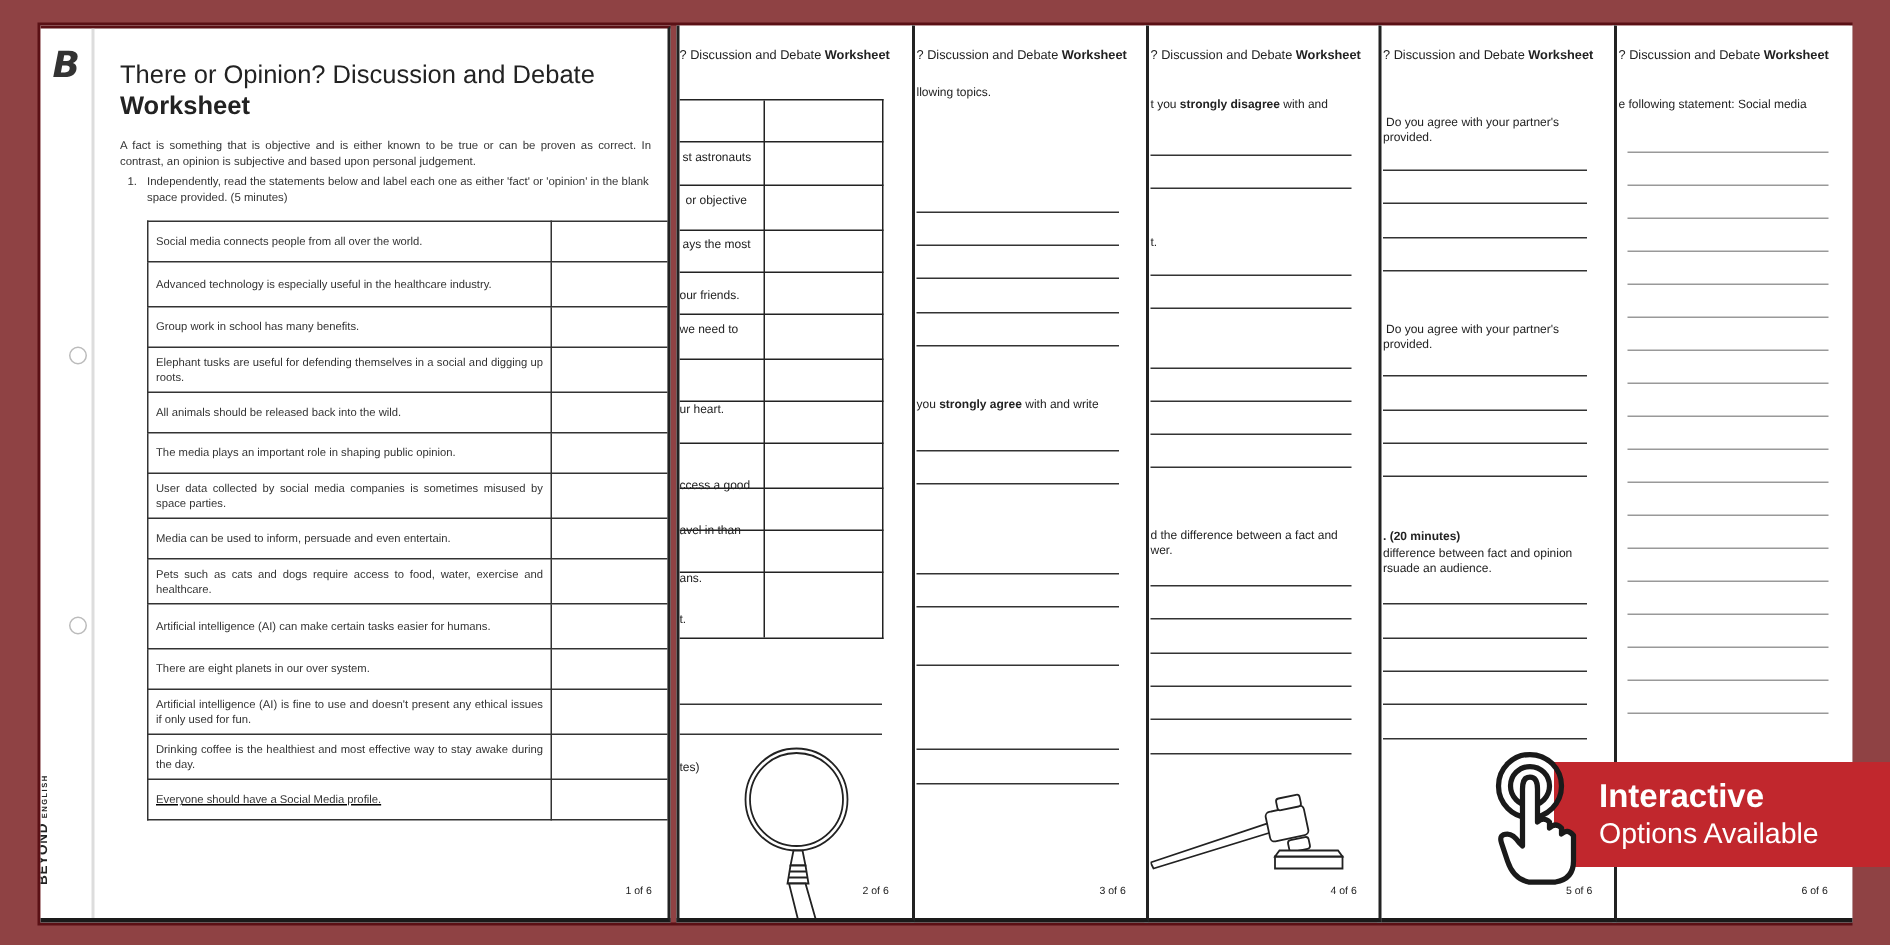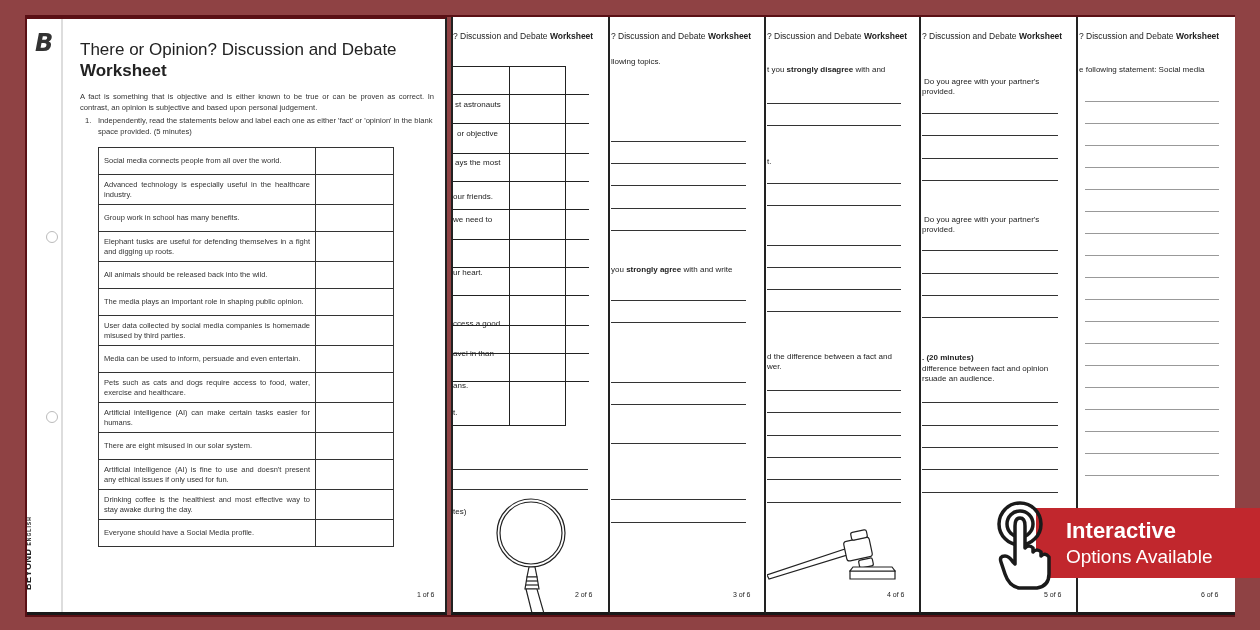--- a/index.html
+++ b/index.html
@@ -21,21 +21,21 @@
   .logo { position: absolute; left: 8px; top: 12px; width: 20px; height: 24px; font: italic bold 24px "DejaVu Sans", sans-serif; color: #333; line-height: 24px; }
   .hole { position: absolute; left: 19px; width: 12px; height: 12px; border: 1px solid #bbb; border-radius: 50%; }
   .brand { position: absolute; left: 6px; bottom: 22px; transform: rotate(-90deg); transform-origin: left bottom; font-size: 9px; font-weight: bold; color: #222; white-space: nowrap; letter-spacing: 0.5px; }
   .brand small { font-size: 5px; letter-spacing: 1px; margin-left: 3px; }
   .title { position: absolute; left: 53px; top: 20px; font-size: 17px; color: #222; line-height: 21px; }
   .title b { display: block; font-weight: bold; }
   .intro { position: absolute; left: 53px; top: 72px; width: 354px; font-size: 7.6px; color: #333; line-height: 11px; text-align: justify; }
   .task { position: absolute; left: 58px; top: 97px; width: 350px; font-size: 7.6px; color: #333; line-height: 10.5px; }
   .task .n { position: absolute; left: 0; }
   .task .t { display: block; padding-left: 13px; }
-  table.stmts { position: absolute; left: 71px; top: 128px; width: 296px; border-collapse: collapse; }
+  table.stmts { position: absolute; left: 71px; top: 128px; width: 348px; border-collapse: collapse; }
   table.stmts td { border: 1px solid #333; font-size: 7.5px; color: #333; line-height: 10px; padding: 3px 5px; vertical-align: middle; text-align: justify; }
   table.stmts td.ans { width: 78px; }
 
   
   .banner { position: absolute; left: 1036px; top: 508px; width: 224px; height: 70px; background: #c1272d; }
   .banner .l1 { position: absolute; left: 30px; top: 10px; font-size: 22px; font-weight: bold; color: #fff; }
   .banner .l2 { position: absolute; left: 30px; top: 38px; font-size: 19px; color: #fff; }
   .hand { position: absolute; left: 995px; top: 500px; width: 60px; height: 92px; }
 </style>
 </head>
@@ -139,21 +139,21 @@
   <div class="line" style="left:2px;width:135px;top:365px;"></div>
   <div class="line" style="left:2px;width:135px;top:387px;"></div>
   <div class="line" style="left:2px;width:135px;top:426px;"></div>
   <div class="line" style="left:2px;width:135px;top:482px;"></div>
   <div class="line" style="left:2px;width:135px;top:505px;"></div>
   <div class="pno" style="left:124px;">3 of 6</div>
 </div>
 
 <div class="page" id="p2" style="left:451px;width:159px;border-right:2px solid #222;">
   <div class="hdr" style="left:0px;"><span>? Discussion and Debate </span><b>Worksheet</b></div>
-  <div style="position:absolute;left:0;top:49px;width:113px;height:360px;border:1px solid #222;border-left:none;">
+  <div style="position:absolute;left:0;top:49px;width:136px;height:360px;border:1px solid #222;border-left:none;">
     <div style="position:absolute;left:56px;top:0;bottom:0;width:1px;background:#222;"></div>
     <div class="line" style="left:0;width:136px;top:27px;background:#222;"></div>
     <div class="line" style="left:0;width:136px;top:56px;background:#222;"></div>
     <div class="line" style="left:0;width:136px;top:86px;background:#222;"></div>
     <div class="line" style="left:0;width:136px;top:114px;background:#222;"></div>
     <div class="line" style="left:0;width:136px;top:142px;background:#222;"></div>
     <div class="line" style="left:0;width:136px;top:172px;background:#222;"></div>
     <div class="line" style="left:0;width:136px;top:200px;background:#222;"></div>
     <div class="line" style="left:0;width:136px;top:228px;background:#222;"></div>
     <div class="line" style="left:0;width:136px;top:258px;background:#222;"></div>
@@ -211,60 +211,60 @@
         </tr>
     <tr style="height:30px;">
           <td>Advanced technology is especially useful in the healthcare industry.</td>
           <td class="ans"></td>
         </tr>
     <tr style="height:27px;">
           <td>Group work in school has many benefits.</td>
           <td class="ans"></td>
         </tr>
     <tr style="height:30px;">
-          <td>Elephant tusks are useful for defending themselves in a fight and digging up roots.</td>
+          <td>Elephant tusks are useful for defending themselves in a social and digging up roots.</td>
           <td class="ans"></td>
         </tr>
     <tr style="height:27px;">
           <td>All animals should be released back into the wild.</td>
           <td class="ans"></td>
         </tr>
     <tr style="height:27px;">
           <td>The media plays an important role in shaping public opinion.</td>
           <td class="ans"></td>
         </tr>
     <tr style="height:30px;">
-          <td>User data collected by social media companies is homemade misused by third parties.</td>
+          <td>User data collected by social media companies is sometimes misused by space parties.</td>
           <td class="ans"></td>
         </tr>
     <tr style="height:27px;">
           <td>Media can be used to inform, persuade and even entertain.</td>
           <td class="ans"></td>
         </tr>
     <tr style="height:30px;">
           <td>Pets such as cats and dogs require access to food, water, exercise and healthcare.</td>
           <td class="ans"></td>
         </tr>
     <tr style="height:30px;">
           <td>Artificial intelligence (AI) can make certain tasks easier for humans.</td>
           <td class="ans"></td>
         </tr>
     <tr style="height:27px;">
-          <td>There are eight misused in our solar system.</td>
+          <td>There are eight planets in our over system.</td>
           <td class="ans"></td>
         </tr>
     <tr style="height:30px;">
           <td>Artificial intelligence (AI) is fine to use and doesn't present any ethical issues if only used for fun.</td>
           <td class="ans"></td>
         </tr>
     <tr style="height:30px;">
           <td>Drinking coffee is the healthiest and most effective way to stay awake during the day.</td>
           <td class="ans"></td>
         </tr>
-    <tr style="height:27px;">
+    <tr style="height:27px;text-decoration:underline;">
           <td>Everyone should have a Social Media profile.</td>
           <td class="ans"></td>
         </tr>
   </tbody>
     </table>
   <div class="pno" style="left:390px;">1 of 6</div>
 </div>
 
 <div class="banner">
   <div class="l1">Interactive</div>

